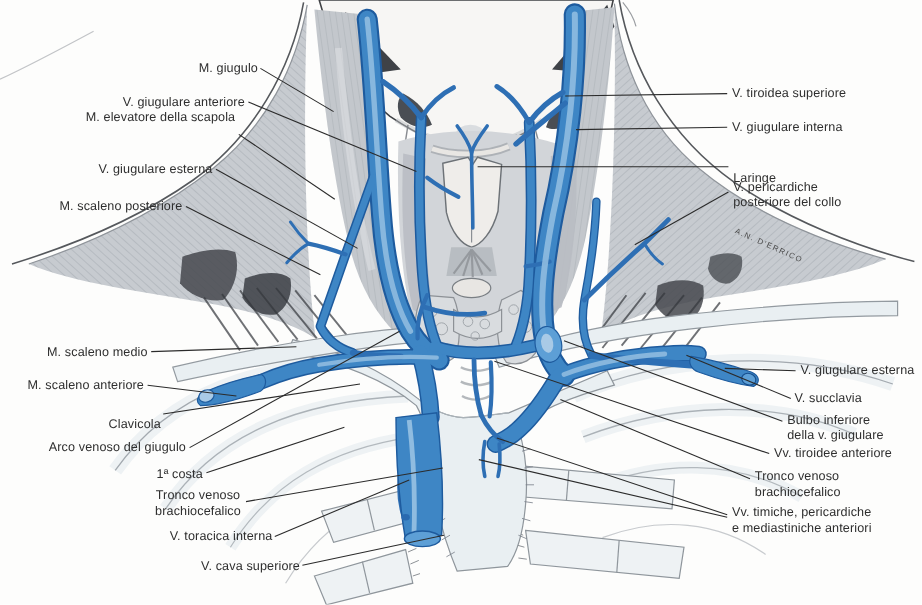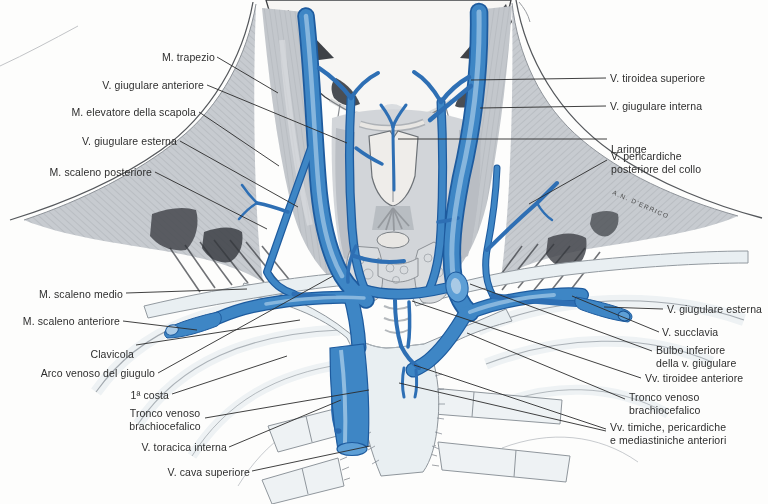--- a/index.html
+++ b/index.html
@@ -326,23 +326,23 @@
     <line x1="652" y1="351" x2="470" y2="284"></line>
     <line x1="641" y1="378" x2="412" y2="301"></line>
     <line x1="625" y1="399" x2="467" y2="333"></line>
     <line x1="606" y1="429" x2="414" y2="365"></line>
     <line x1="606" y1="431" x2="399" y2="383"></line>
   </g>
 
   <text transform="translate(612,194) rotate(24)" font-size="6.5" letter-spacing="1.2" fill="#4a4a4a" font-family="Liberation Sans, sans-serif">A.N. D'ERRICO</text>
 </svg>
 
-<div class="lbl left" style="right:553px;top:51px;">M. trapezio</div>
+<div class="lbl left" style="right:553px;top:51px;">M. giugulo</div>
 <div class="lbl left" style="right:564px;top:79px;">V. giugulare anteriore</div>
-<div class="lbl left" style="right:572px;top:106px;">M. elevatore della scapola</div>
+<div class="lbl left" style="right:572px;top:92px;">M. elevatore della scapola</div>
 <div class="lbl left" style="right:591px;top:135px;">V. giugulare esterna</div>
 <div class="lbl left" style="right:616px;top:166px;padding-left:25px;">M. scaleno posteriore</div>
 <div class="lbl left" style="right:645px;top:288px;">M. scaleno medio</div>
 <div class="lbl left" style="right:648px;top:315px;">M. scaleno anteriore</div>
 <div class="lbl left" style="right:634px;top:348px;">Clavicola</div>
 <div class="lbl left" style="right:613px;top:367px;">Arco venoso del giugulo</div>
 <div class="lbl left" style="right:599px;top:389px;">1ª costa</div>
 <div class="lbl center" style="left:125px;width:80px;top:407px;">Tronco venoso
 brachiocefalico</div>
 <div class="lbl left" style="right:541px;top:441px;">V. toracica interna</div>

